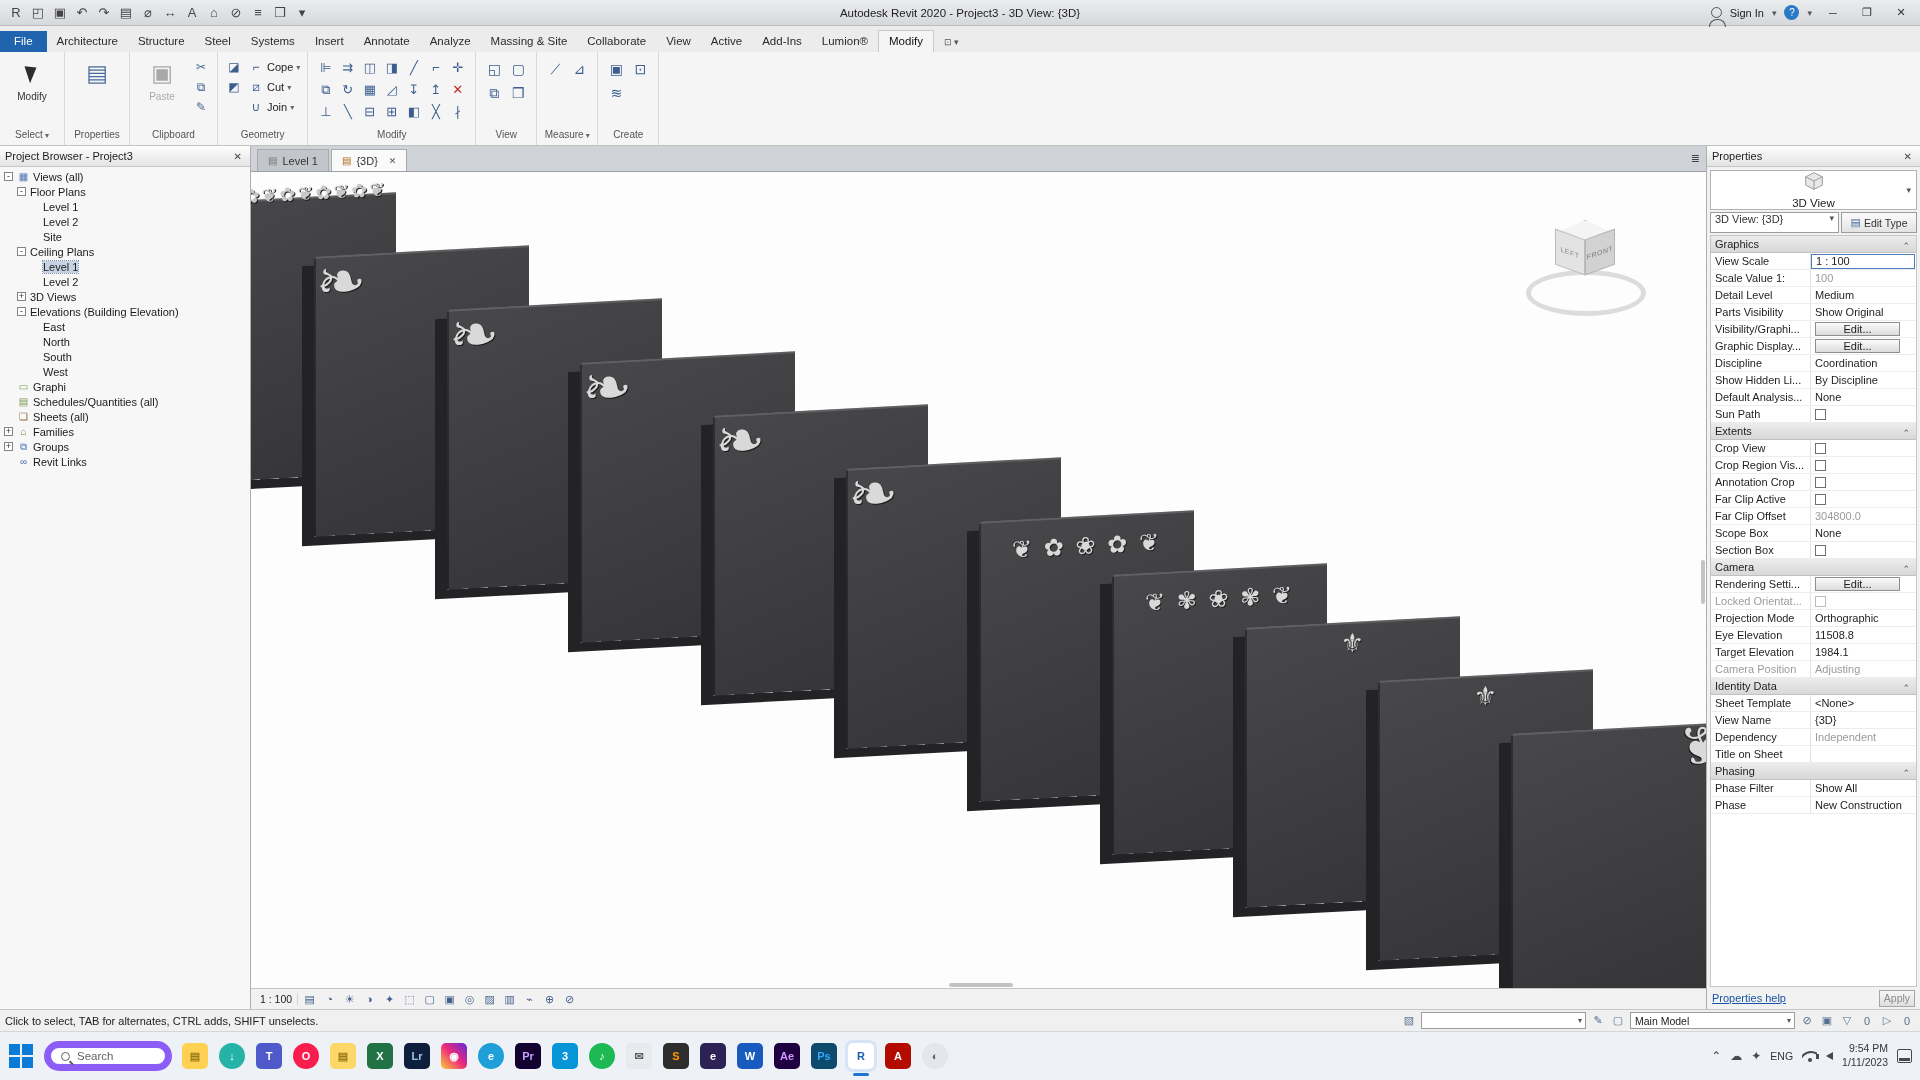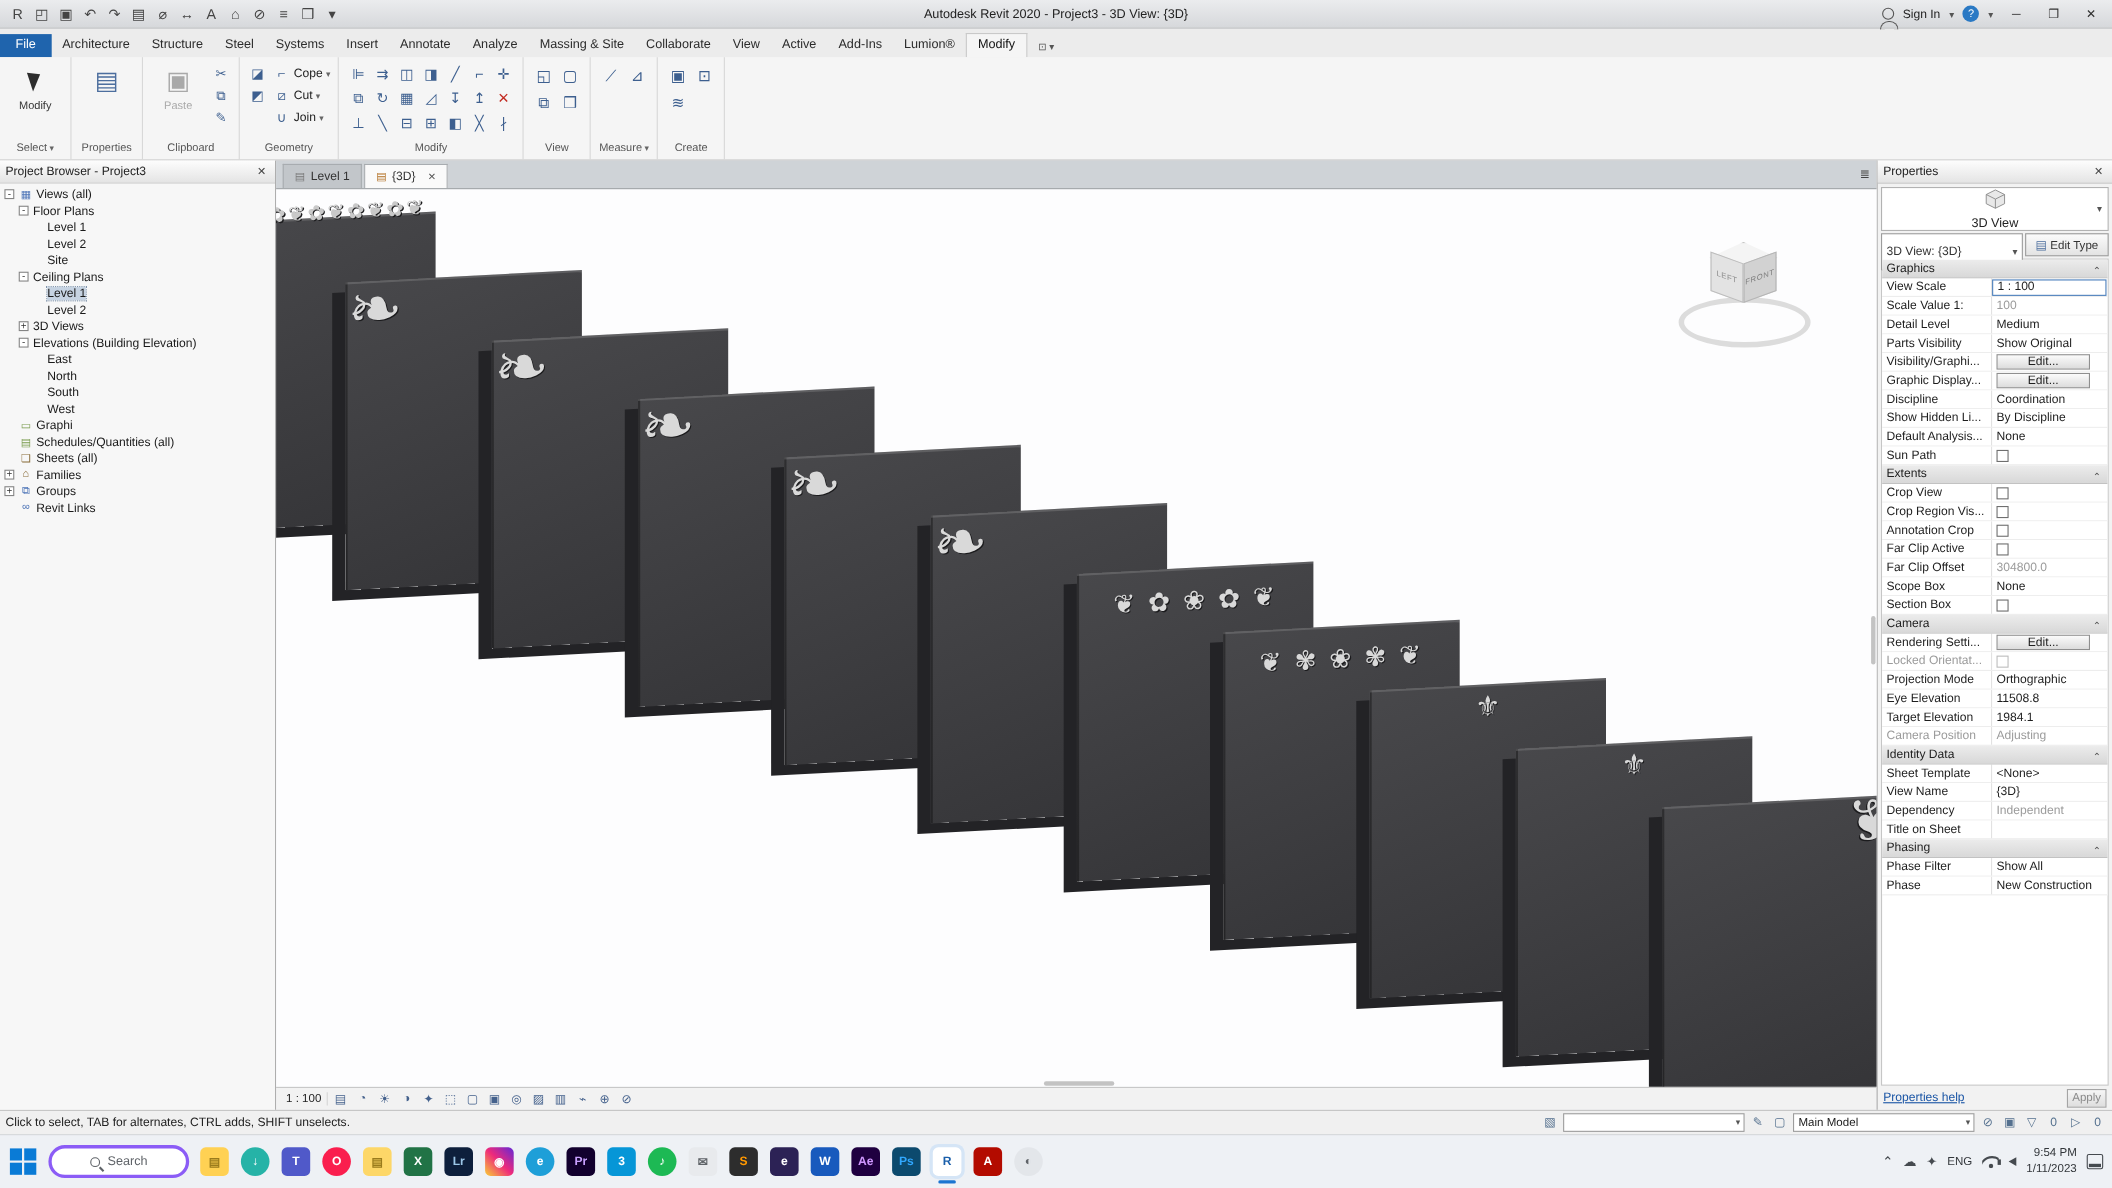--- a/index.html
+++ b/index.html
@@ -123,21 +123,21 @@
   .vb-scale { font-size:10.5px; color:#222; padding:0 5px; border-right:1px solid #d5d5d5; }
   .vcb-icon { width:17px; height:17px; display:flex; align-items:center; justify-content:center; font-size:11px; color:#44618c; }
 
   
   .propspanel { width:214px; background:#f2f2f2; border-left:1px solid #aeaeae; display:flex; flex-direction:column; flex:none; }
   .typebox { margin:3px 3px 0; height:40px; background:#fff; border:1px solid #b2b2b2; display:flex; align-items:center;
              gap:6px; padding:0 4px; position:relative;flex-direction:column; }
   .typebox .tb-caret { position:absolute; right:5px; top:14px; font-size:9px; color:#555; }
   .typename { font-size:11.5px; color:#222; }
   .selrow { margin:2px 3px; display:flex; gap:2px; height:21px; flex:none; }
-  .selcombo { flex:1; background:#fff; border:1px solid #9c9c9c; display:flex; align-items:center; padding:16px 4px;
+  .selcombo { flex:1; background:#fff; border:1px solid #9c9c9c; display:flex; align-items:flex-start; padding:0 4px;
               font-size:11px; position:relative; }
   .selcombo::after { content:"\25BE"; position:absolute; right:4px; font-size:9px; color:#555; }
   .edittype { width:76px; border:1px solid #9c9c9c; background:linear-gradient(#fbfbfb,#e3e3e3); display:flex;
               align-items:center; justify-content:center; gap:3px; font-size:10.5px; }
   .edittype::before { content:"\25A4"; color:#4c6e9e; font-size:11px; }
   .proprows { flex:1; overflow:hidden; margin:0 3px; background:#fff; border:1px solid #c6c6c6; }
   .prow { display:flex; height:17px; line-height:16px; border-bottom:1px solid #ededed; background:#fff; }
   .plabel { width:100px; padding-left:4px; border-right:1px solid #e2e2e2; white-space:nowrap; overflow:hidden; color:#1e1e1e; }
   .pval { flex:1; padding-left:4px; white-space:nowrap; overflow:hidden; color:#1e1e1e; }
   .prow.kind-section { background:linear-gradient(#ececec,#d8d8d8); border-bottom:1px solid #c2c2c2; position:relative; }
@@ -165,22 +165,22 @@
   .sb-combo { width:165px; height:17px; background:#fff; border:1px solid #9c9c9c; position:relative; font-size:10.5px;
               display:flex; align-items:center; padding:0 4px; color:#222; }
   .sb-combo::after { content:"\25BE"; position:absolute; right:3px; font-size:8px; color:#555; }
 
   
   .taskbar { height:49px; background:#eef1f5; border-top:1px solid #d4d7da; display:flex; align-items:center;
              padding:0 8px; gap:10px; flex:none; }
   .startbtn { width:26px; height:26px; display:grid; grid-template-columns:11px 11px; grid-auto-rows:11px; gap:2px;
               align-content:center; justify-content:center; }
   .startbtn span { background:#0a7bd6; }
-  .searchpill { width:128px; height:30px; background:#fff; border:3px solid #8b5cf6; border-radius:15px;
-                display:flex; align-items:center; gap:7px; padding:0 10px; color:#5f6368; font-size:11.5px;justify-content:center; }
+  .searchpill { width:128px; height:30px; background:#fff; border:7px solid #8b5cf6; border-radius:15px;
+                display:flex; align-items:center; gap:7px; padding:0 10px; color:#5f6368; font-size:11.5px; }
   .mag { width:9px; height:9px; border:1.6px solid #5f6368; border-radius:50%; position:relative; flex:none; }
   .mag::after { content:""; position:absolute; width:5px; height:1.6px; background:#5f6368; transform:rotate(45deg);
                 left:7px; top:9px; }
   .chips { display:flex; align-items:center; gap:11px; }
   .chip { width:26px; height:26px; border-radius:5px; display:flex; align-items:center; justify-content:center;
           font-weight:bold; font-size:11px; color:#fff; position:relative; }
   .chip.kind-circle { border-radius:50%; }
   .chip.active { box-shadow:0 0 0 3px #d5e5f6; }
   .chip.active::after { content:""; position:absolute; bottom:-7px; left:5px; right:5px; height:3px; background:#1b75d1; border-radius:2px; }
   .tray { margin-left:auto; display:flex; align-items:center; gap:9px; }

